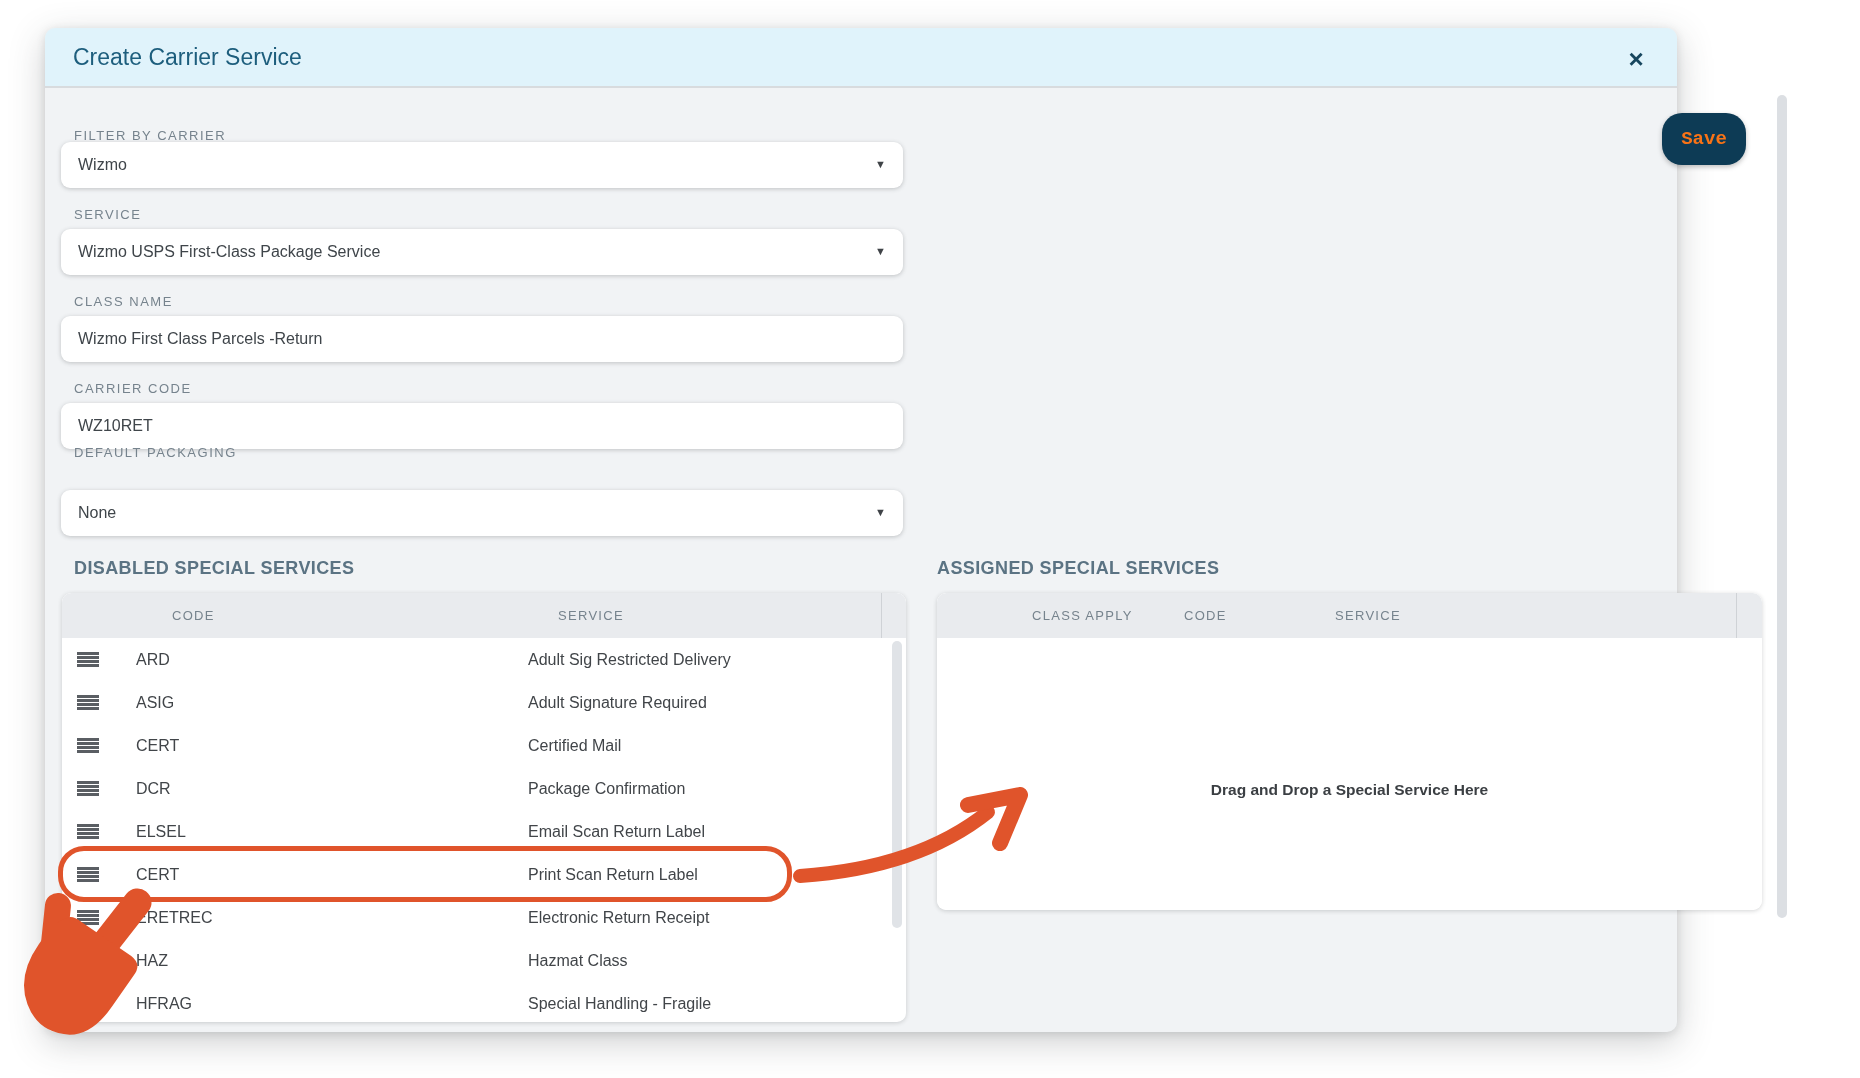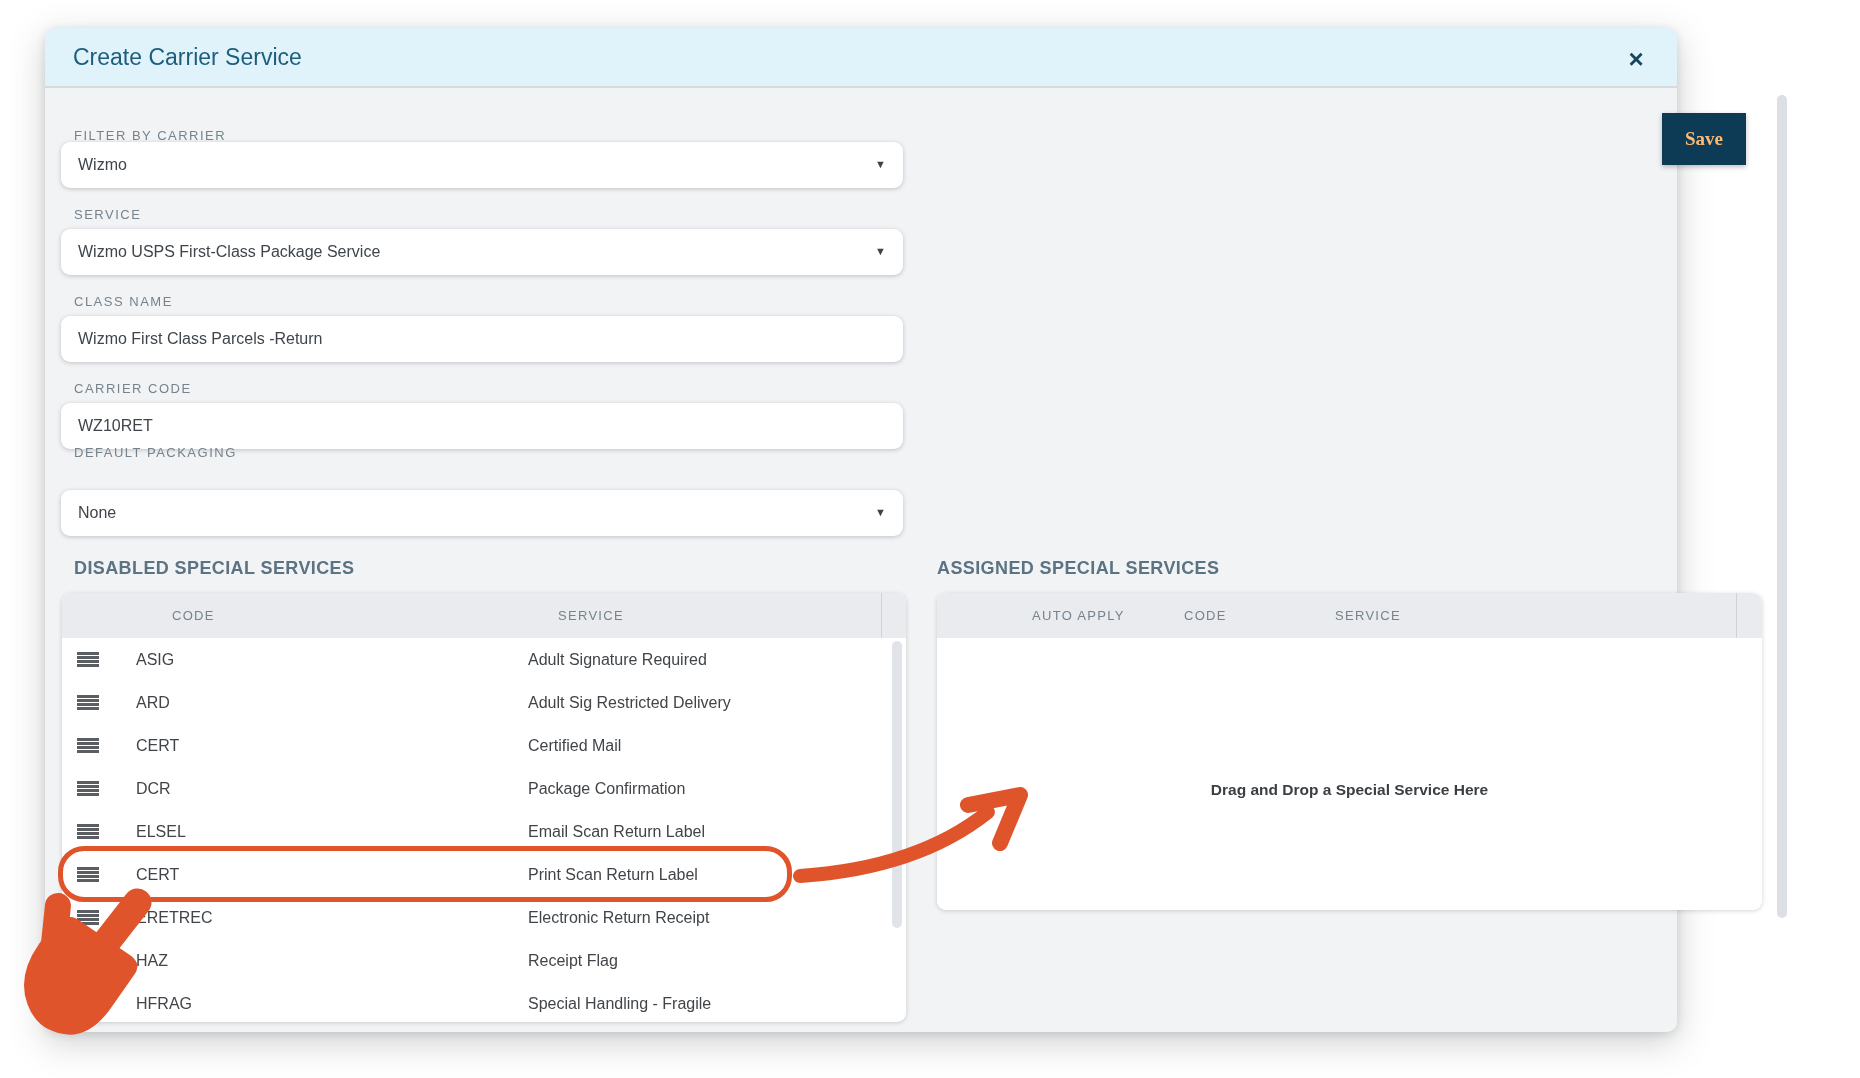--- a/index.html
+++ b/index.html
@@ -13,22 +13,22 @@
            box-shadow:0 10px 35px rgba(60,64,67,.25), 0 2px 8px rgba(60,64,67,.15); }
   .modal-header { position:absolute; left:0; top:0; right:0; height:60px;
                   background:#e0f3fb; border-radius:10px 10px 0 0;
                   border-bottom:2px solid #d8dbde; display:flex; align-items:center; }
   .modal-title { margin-left:28px; font-size:23px; font-weight:500; color:#1d5e7d; }
   .close-btn { position:absolute; right:24px; top:14px; width:34px; height:34px;
                background:none; border:none; cursor:pointer;
                font-size:26px; font-weight:600; color:#17465e; line-height:30px; }
 
   .save-btn { position:absolute; left:1617px; top:85px; width:84px; height:52px;
-              background:#0d3b55; color:#fdba74; border:none; border-radius:0;
-              font-size:19px; font-weight:bold; font-family:Liberation Serif, serif; cursor:pointer;
+              background:#0d3b55; color:#f97316; border:none; border-radius:20px;
+              font-size:19px; font-weight:bold; font-family:Liberation Mono, monospace; cursor:pointer;
               box-shadow:0 2px 5px rgba(0,0,0,.25); }
 
   
   .f-label { position:absolute; left:29px; font-size:13px; font-weight:500;
              color:#76838d; letter-spacing:1.5px; text-transform:uppercase; }
   .f-box { position:absolute; left:16px; width:842px; height:46px; background:#ffffff;
            border-radius:9px; box-shadow:0 1px 4px rgba(60,64,67,.28);
            display:flex; align-items:center; }
   .f-box .val { margin-left:17px; font-size:16px; color:#3f454a; }
   .f-box input { border:none; outline:none; background:transparent; width:780px;
@@ -117,30 +117,30 @@
 
     <div class="tbl tbl-left">
       <div class="tbl-head">
         <span class="th" style="left:75px">CODE</span>
         <span class="th" style="left:461px">SERVICE</span>
         <span class="head-div" style="right:24px"></span>
       </div>
       <div>
         <div class="trow">
           <span class="handle"></span>
+          <span class="code">ARD</span>
+          <span class="svc">Adult Sig Restricted Delivery</span>
+        </div>
+        <div class="trow">
+          <span class="handle"></span>
           <span class="code">ASIG</span>
           <span class="svc">Adult Signature Required</span>
         </div>
         <div class="trow">
           <span class="handle"></span>
-          <span class="code">ARD</span>
-          <span class="svc">Adult Sig Restricted Delivery</span>
-        </div>
-        <div class="trow">
-          <span class="handle"></span>
           <span class="code">CERT</span>
           <span class="svc">Certified Mail</span>
         </div>
         <div class="trow">
           <span class="handle"></span>
           <span class="code">DCR</span>
           <span class="svc">Package Confirmation</span>
         </div>
         <div class="trow">
           <span class="handle"></span>
@@ -153,34 +153,34 @@
           <span class="svc">Print Scan Return Label</span>
         </div>
         <div class="trow">
           <span class="handle"></span>
           <span class="code">ERETREC</span>
           <span class="svc">Electronic Return Receipt</span>
         </div>
         <div class="trow">
           <span class="handle"></span>
           <span class="code">HAZ</span>
-          <span class="svc">Receipt Flag</span>
+          <span class="svc">Hazmat Class</span>
         </div>
         <div class="trow">
           <span class="handle"></span>
           <span class="code">HFRAG</span>
           <span class="svc">Special Handling - Fragile</span>
         </div>
       </div>
       <div class="scroll-thumb" style="right:4px; top:48px; width:10px; height:287px;"></div>
     </div>
 
     <div class="tbl tbl-right">
       <div class="tbl-head">
-        <span class="th" style="left:60px">AUTO APPLY</span>
+        <span class="th" style="left:60px">CLASS APPLY</span>
         <span class="th" style="left:212px">CODE</span>
         <span class="th" style="left:363px">SERVICE</span>
         <span class="head-div" style="right:25px"></span>
       </div>
       <div class="dropzone">
         <div class="drop-text">Drag and Drop a Special Service Here</div>
       </div>
     </div>
 
     <div class="scroll-thumb" style="left:1732px; top:67px; width:10px; height:823px; background:#dcdfe3;"></div>

